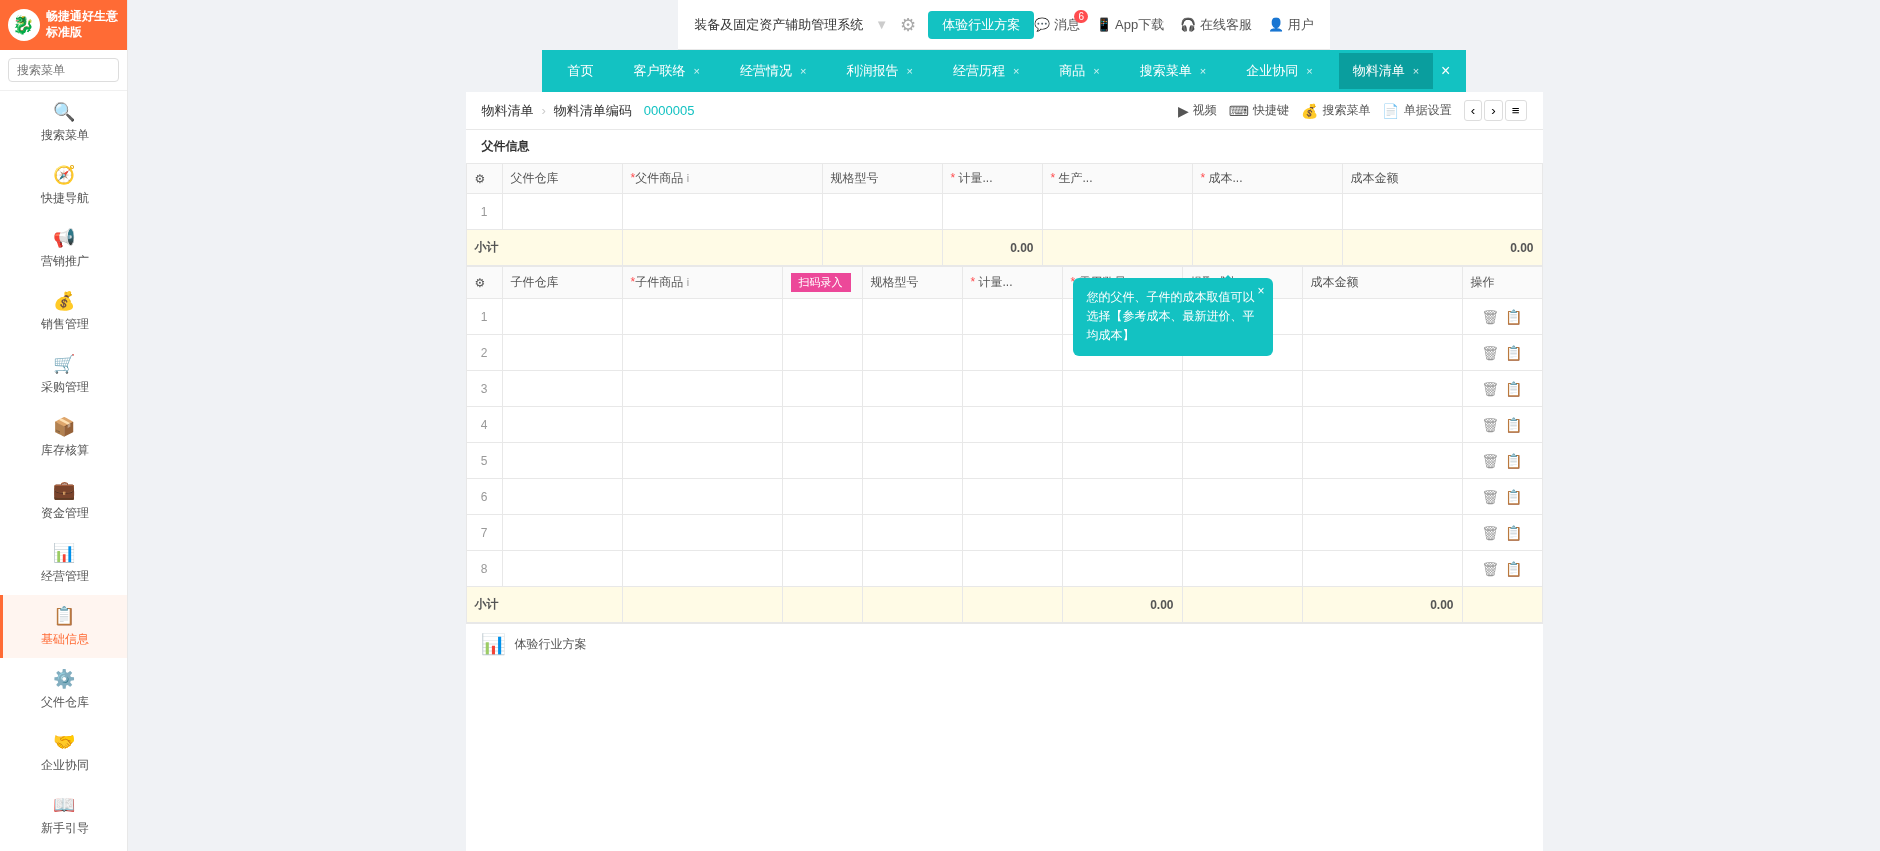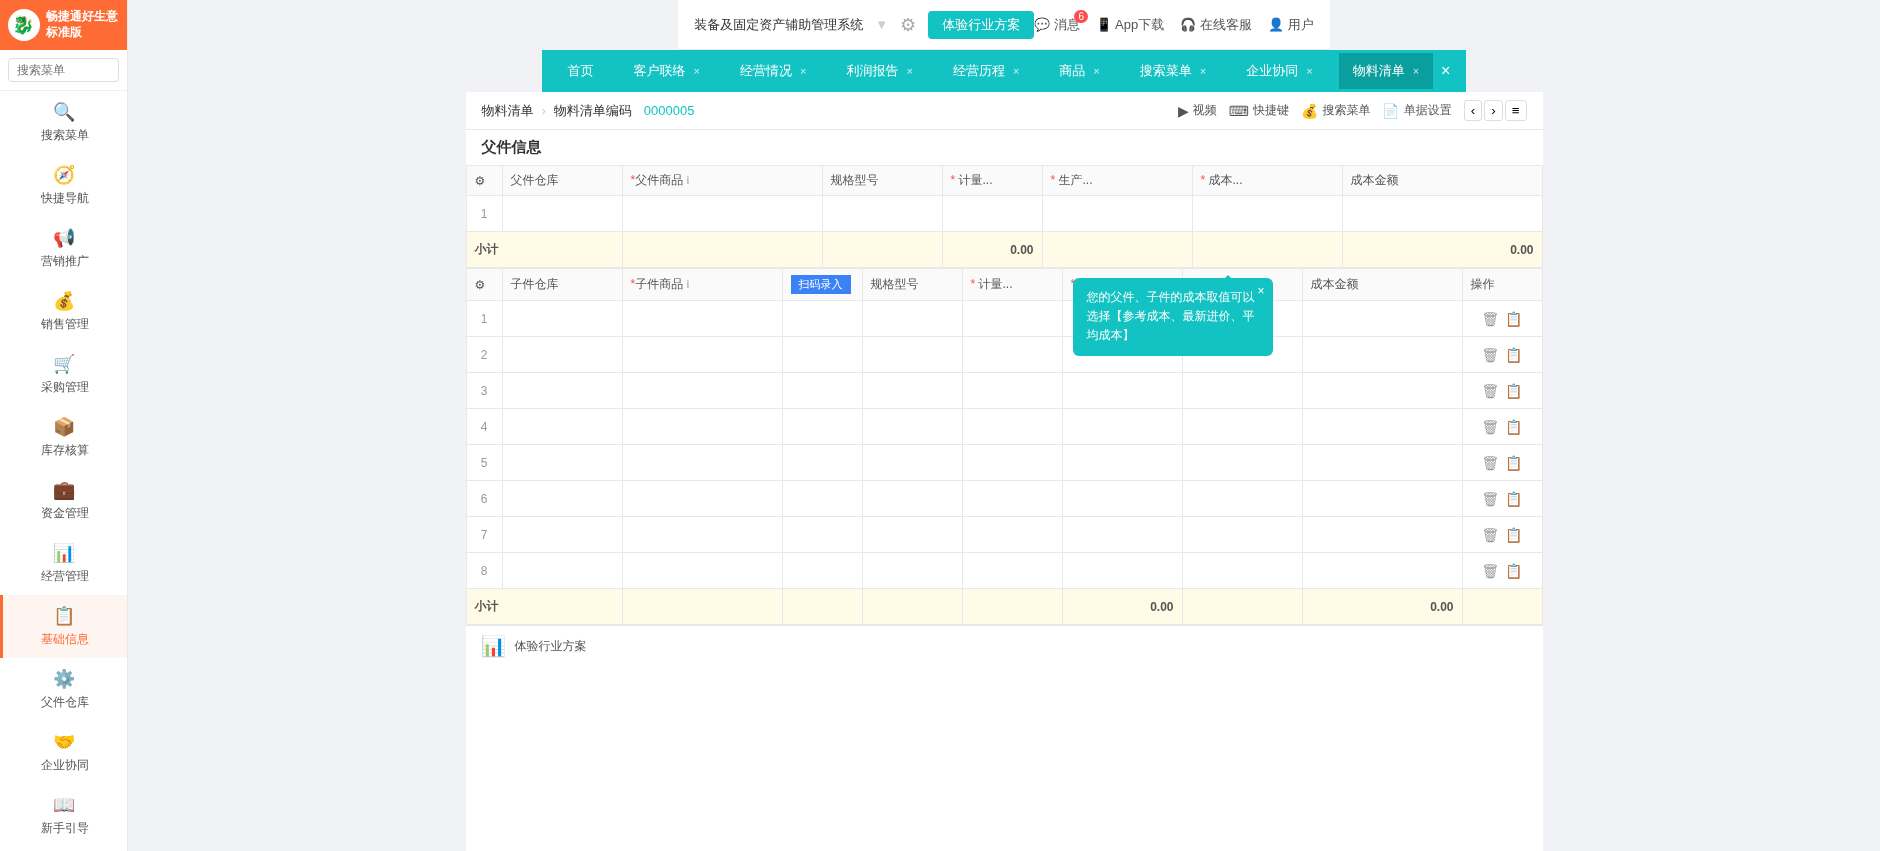--- a/index.html
+++ b/index.html
@@ -143,21 +143,21 @@
       gap: 12px;
       font-size: 12px;
       color: #555;
     }
     .toolbar-action { display: flex; align-items: center; gap: 4px; cursor: pointer; color: #555; }
     .toolbar-icon { font-size: 14px; }
 
     
     .section-header {
       padding: 8px 16px;
-      font-size: 15px;
+      font-size: 12px;
       font-weight: bold;
       color: #333;
       background: #fff;
     }
 
     
     .data-table {
       width: 100%;
       border-collapse: collapse;
       font-size: 12px;
@@ -176,21 +176,21 @@
       padding: 4px 8px;
       height: 36px;
     }
     .data-table .row-num { color: #999; text-align: center; width: 32px; }
     .data-table .subtotal-row td {
       background: #fffbe6;
       font-weight: bold;
       color: #555;
     }
     .scan-btn {
-      background: #3b82f6;
+      background: #ec4899;
       color: white;
       border: none;
       border-radius: 0;
       padding: 2px 8px;
       font-size: 11px;
       cursor: pointer;
     }
     .action-icons { display: flex; gap: 6px; justify-content: center; }
     .action-icon { cursor: pointer; color: #999; font-size: 14px; }
 

